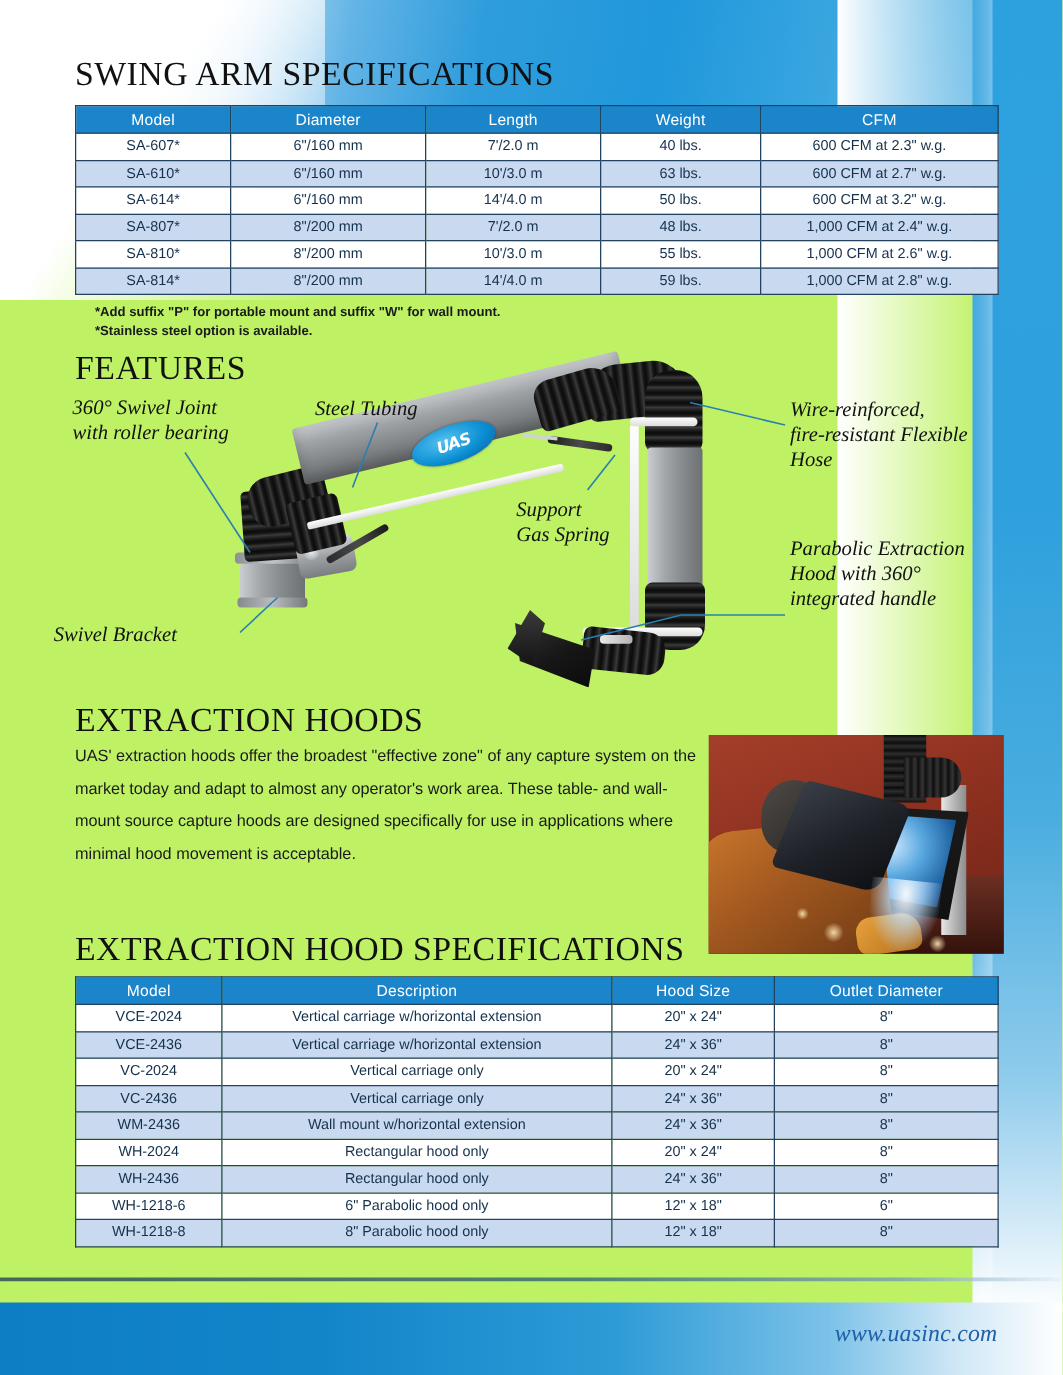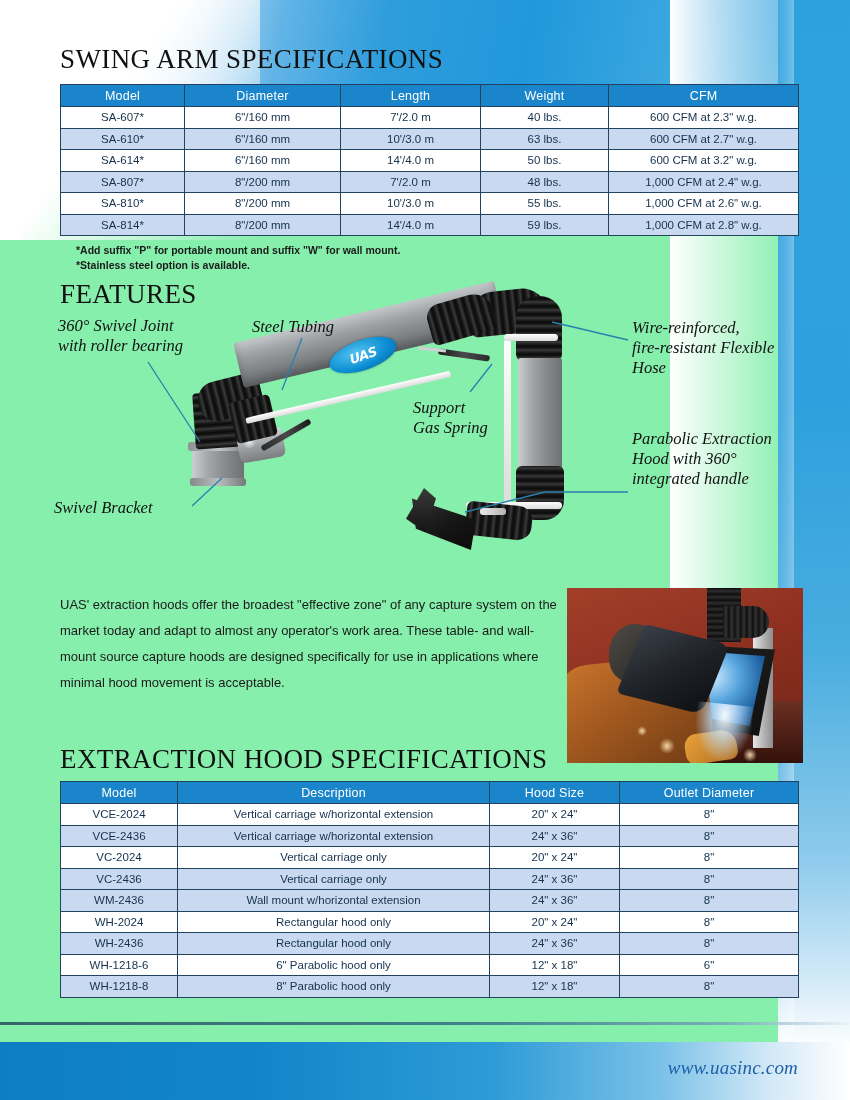--- a/index.html
+++ b/index.html
@@ -10,21 +10,21 @@
     position: relative;
     background: #ffffff;
     font-family: "Liberation Sans", sans-serif;
     overflow: hidden;
   }
 
   
   #page {
     position: absolute;
     inset: 0;
-    background: #86efac;
+    background: #bef264;
     padding-left: 36px;
   }
 
   .bg-top-banner {
     position: absolute;
     left: 0; top: 0;
     width: 850px; height: 88px;
     background:
       linear-gradient(100deg,
         #ffffff 0%,
@@ -186,21 +186,21 @@
     font-size: 16.5px;
     line-height: 20px;
     color: #111111;
     white-space: pre-line;
   }
   #callout-swivel-joint { left: 58px;  top: 316px; }
   #callout-steel-tubing { left: 252px; top: 317px; }
   #callout-flex-hose    { left: 632px; top: 318px; }
   #callout-gas-spring   { left: 413px; top: 398px; }
   #callout-parab-hood   { left: 632px; top: 429px; }
-  #callout-swivel-brkt  { left: 54px;  top: 498px; }
+  #callout-swivel-brkt  { left: 43px;  top: 498px; }
 
   
   .leader { position: absolute; overflow: visible; pointer-events: none; }
 
   
   #photo-swingarm {
     position: absolute;
     left: 180px; top: 282px;
     width: 430px; height: 278px;
   }
@@ -473,20 +473,21 @@
   <div class="callout" id="callout-flex-hose">Wire-reinforced,
 fire-resistant Flexible
 Hose</div>
   <div class="callout" id="callout-gas-spring">Support
 Gas Spring</div>
   <div class="callout" id="callout-parab-hood">Parabolic Extraction
 Hood with 360°
 integrated handle</div>
   <div class="callout" id="callout-swivel-brkt">Swivel Bracket</div>
 
+  <div class="sec-title" id="title-hoods">EXTRACTION HOODS</div>
 
   <div class="body-copy">UAS' extraction hoods offer the broadest "effective zone" of any capture system on the market today and adapt to almost any operator's work area. These table- and wall-mount source capture hoods are designed specifically for use in applications where minimal hood movement is acceptable.</div>
 
   <div id="photo-welding">
     <div class="w-wall"></div>
     <div class="w-table"></div>
     <div class="w-hood-post"></div>
     <div class="w-hood-duct"></div>
     <div class="w-hood-arm"></div>
     <div class="w-hood-cone"></div>

